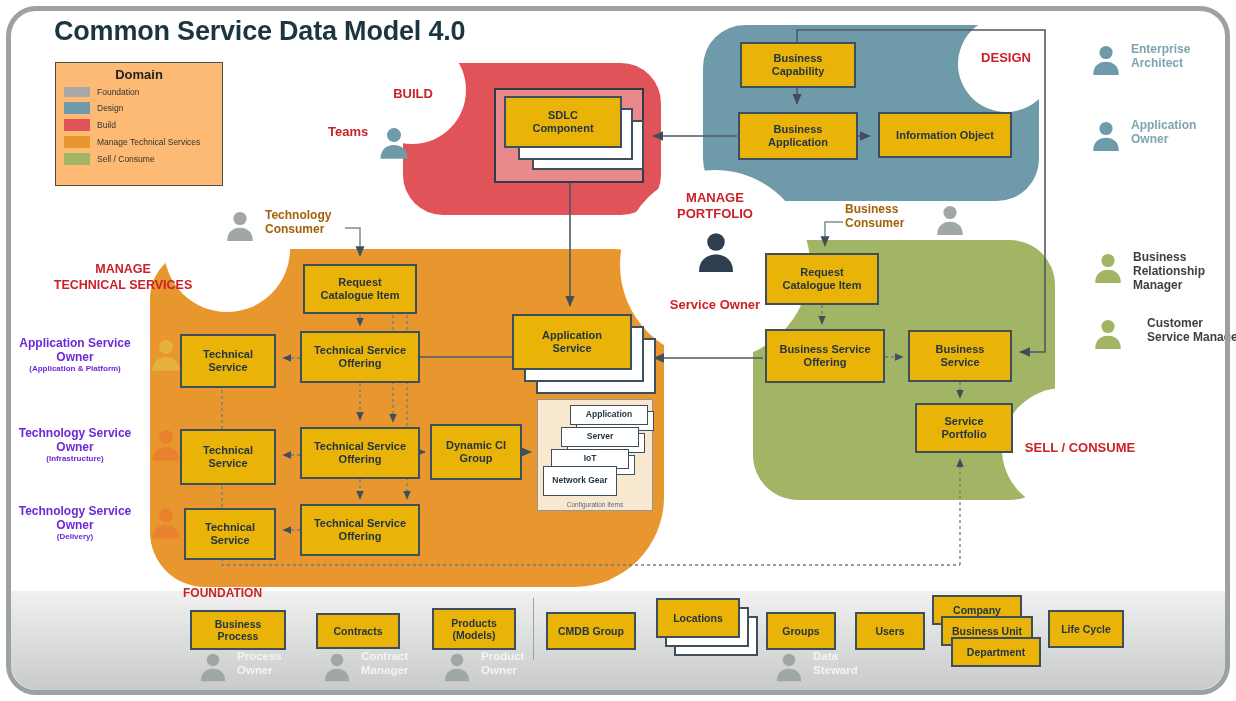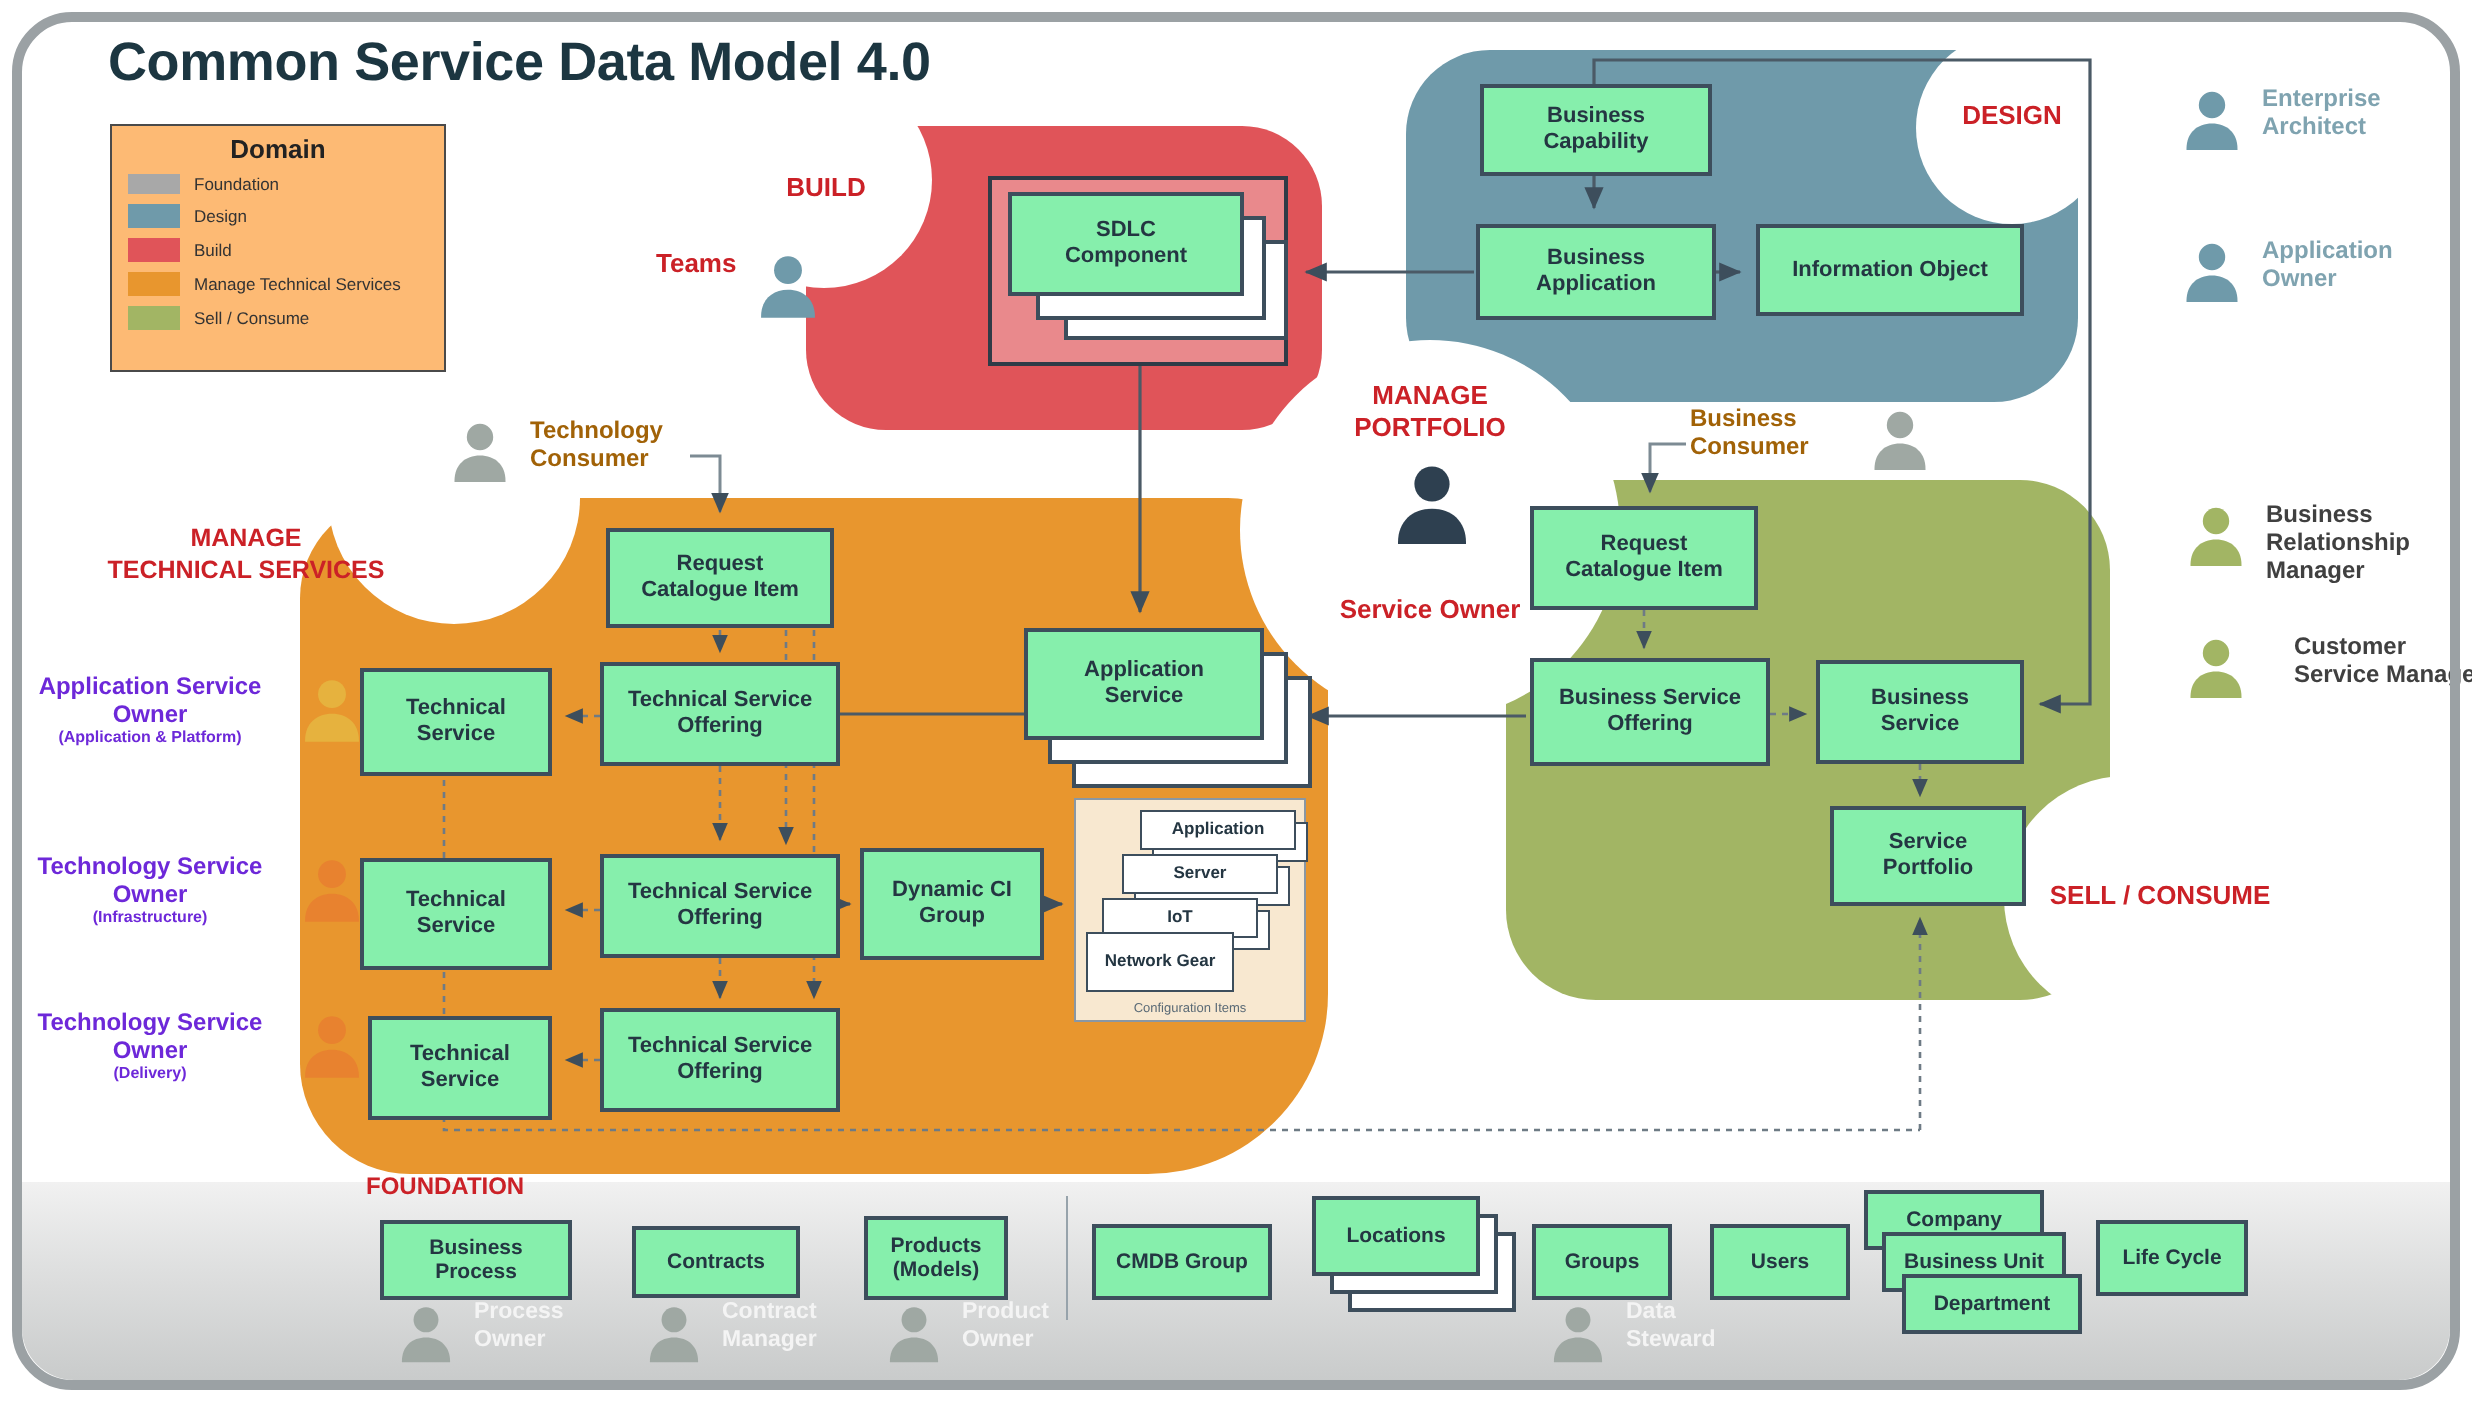--- a/index.html
+++ b/index.html
@@ -23,21 +23,21 @@
   .blob.blue{left:703px;top:25px;width:336px;height:176px;border-radius:42px;background:#6f9aaa;}
   .blob.orange{left:150px;top:249px;width:514px;height:338px;border-radius:50px 50px 90px 55px;background:#e8962e;}
   .blob.green{left:753px;top:240px;width:302px;height:260px;border-radius:45px;background:#a2b564;}
   .notch{position:absolute;background:#fff;border-radius:50%;z-index:2;}
   .n-build{left:358px;top:36px;width:108px;height:108px;}
   .n-design{left:958px;top:16px;width:96px;height:96px;}
   .n-mts{left:164px;top:186px;width:126px;height:126px;}
   .n-mp{left:620px;top:170px;width:190px;height:190px;}
   .n-sell{left:1002px;top:388px;width:122px;height:122px;}
   
-  .node{position:absolute;background:#86efac;border:2px solid #3d4e5c;box-sizing:border-box;
+  .node{position:absolute;background:#eab308;border:2px solid #3d4e5c;box-sizing:border-box;
         display:flex;align-items:center;justify-content:center;text-align:center;
         font-size:11px;font-weight:600;color:#243642;line-height:1.18;padding:2px 6px;z-index:6;}
   .shadow{position:absolute;background:#fff;border:2px solid #3d4e5c;box-sizing:border-box;z-index:5;}
   .narrow{padding:2px 15px;}
   .small{font-size:10.5px;}
   .sdlc-box{position:absolute;left:494px;top:88px;width:150px;height:95px;background:#e9898c;border:2px solid #2f3b47;box-sizing:border-box;z-index:5;}
   .ci-box{position:absolute;left:537px;top:399px;width:116px;height:112px;background:#f8e8d0;border:1px solid #8a97a3;box-sizing:border-box;z-index:5;}
   .ci-item{position:absolute;background:#fff;border:1.5px solid #3d4e5c;box-sizing:border-box;display:flex;align-items:center;justify-content:center;text-align:center;font-size:8.5px;font-weight:600;color:#243642;line-height:1.1;z-index:7;}
   .ci-shadow{position:absolute;background:#fff;border:1.5px solid #3d4e5c;box-sizing:border-box;z-index:6;}
   .ci-cap{position:absolute;left:0;right:0;bottom:2px;text-align:center;font-size:6.5px;color:#5a6a76;z-index:7;}
@@ -191,21 +191,21 @@
   </div>
 
   <div class="node" style="left:765px;top:253px;width:114px;height:52px;">Request Catalogue Item</div>
   <div class="node" style="left:765px;top:329px;width:120px;height:54px;">Business Service Offering</div>
   <div class="node narrow" style="left:908px;top:330px;width:104px;height:52px;">Business Service</div>
   <div class="node narrow" style="left:915px;top:403px;width:98px;height:50px;">Service Portfolio</div>
 
   <div class="divider"></div>
   <div class="node small" style="left:190px;top:610px;width:96px;height:40px;">Business Process</div>
   <div class="node small" style="left:316px;top:613px;width:84px;height:36px;">Contracts</div>
-  <div class="node small" style="left:432px;top:608px;width:72px;height:42px;">Products (Models)</div>
+  <div class="node small" style="left:432px;top:608px;width:84px;height:42px;">Products (Models)</div>
   <div class="node small" style="left:546px;top:612px;width:90px;height:38px;">CMDB Group</div>
   <div class="shadow" style="left:674px;top:616px;width:84px;height:40px;"></div>
   <div class="shadow" style="left:665px;top:607px;width:84px;height:40px;"></div>
   <div class="node small" style="left:656px;top:598px;width:84px;height:40px;">Locations</div>
   <div class="node small" style="left:766px;top:612px;width:70px;height:38px;">Groups</div>
   <div class="node small" style="left:855px;top:612px;width:70px;height:38px;">Users</div>
   <div class="node small" style="left:932px;top:595px;width:90px;height:30px;z-index:5;">Company</div>
   <div class="node small" style="left:941px;top:616px;width:92px;height:30px;z-index:6;">Business Unit</div>
   <div class="node small" style="left:951px;top:637px;width:90px;height:30px;z-index:7;">Department</div>
   <div class="node small" style="left:1048px;top:610px;width:76px;height:38px;">Life Cycle</div>

